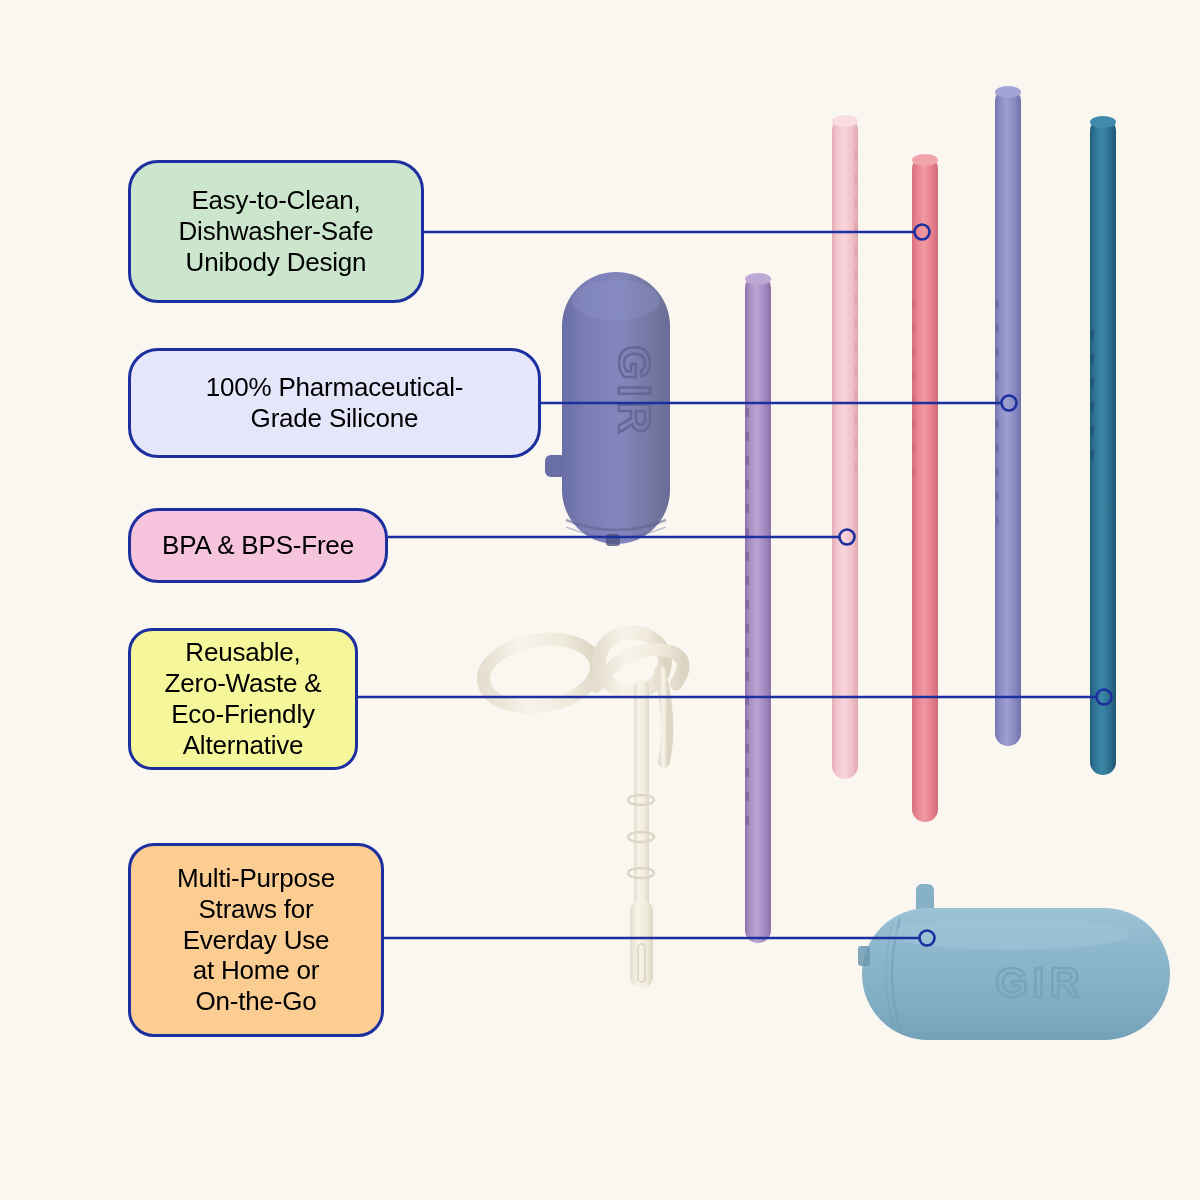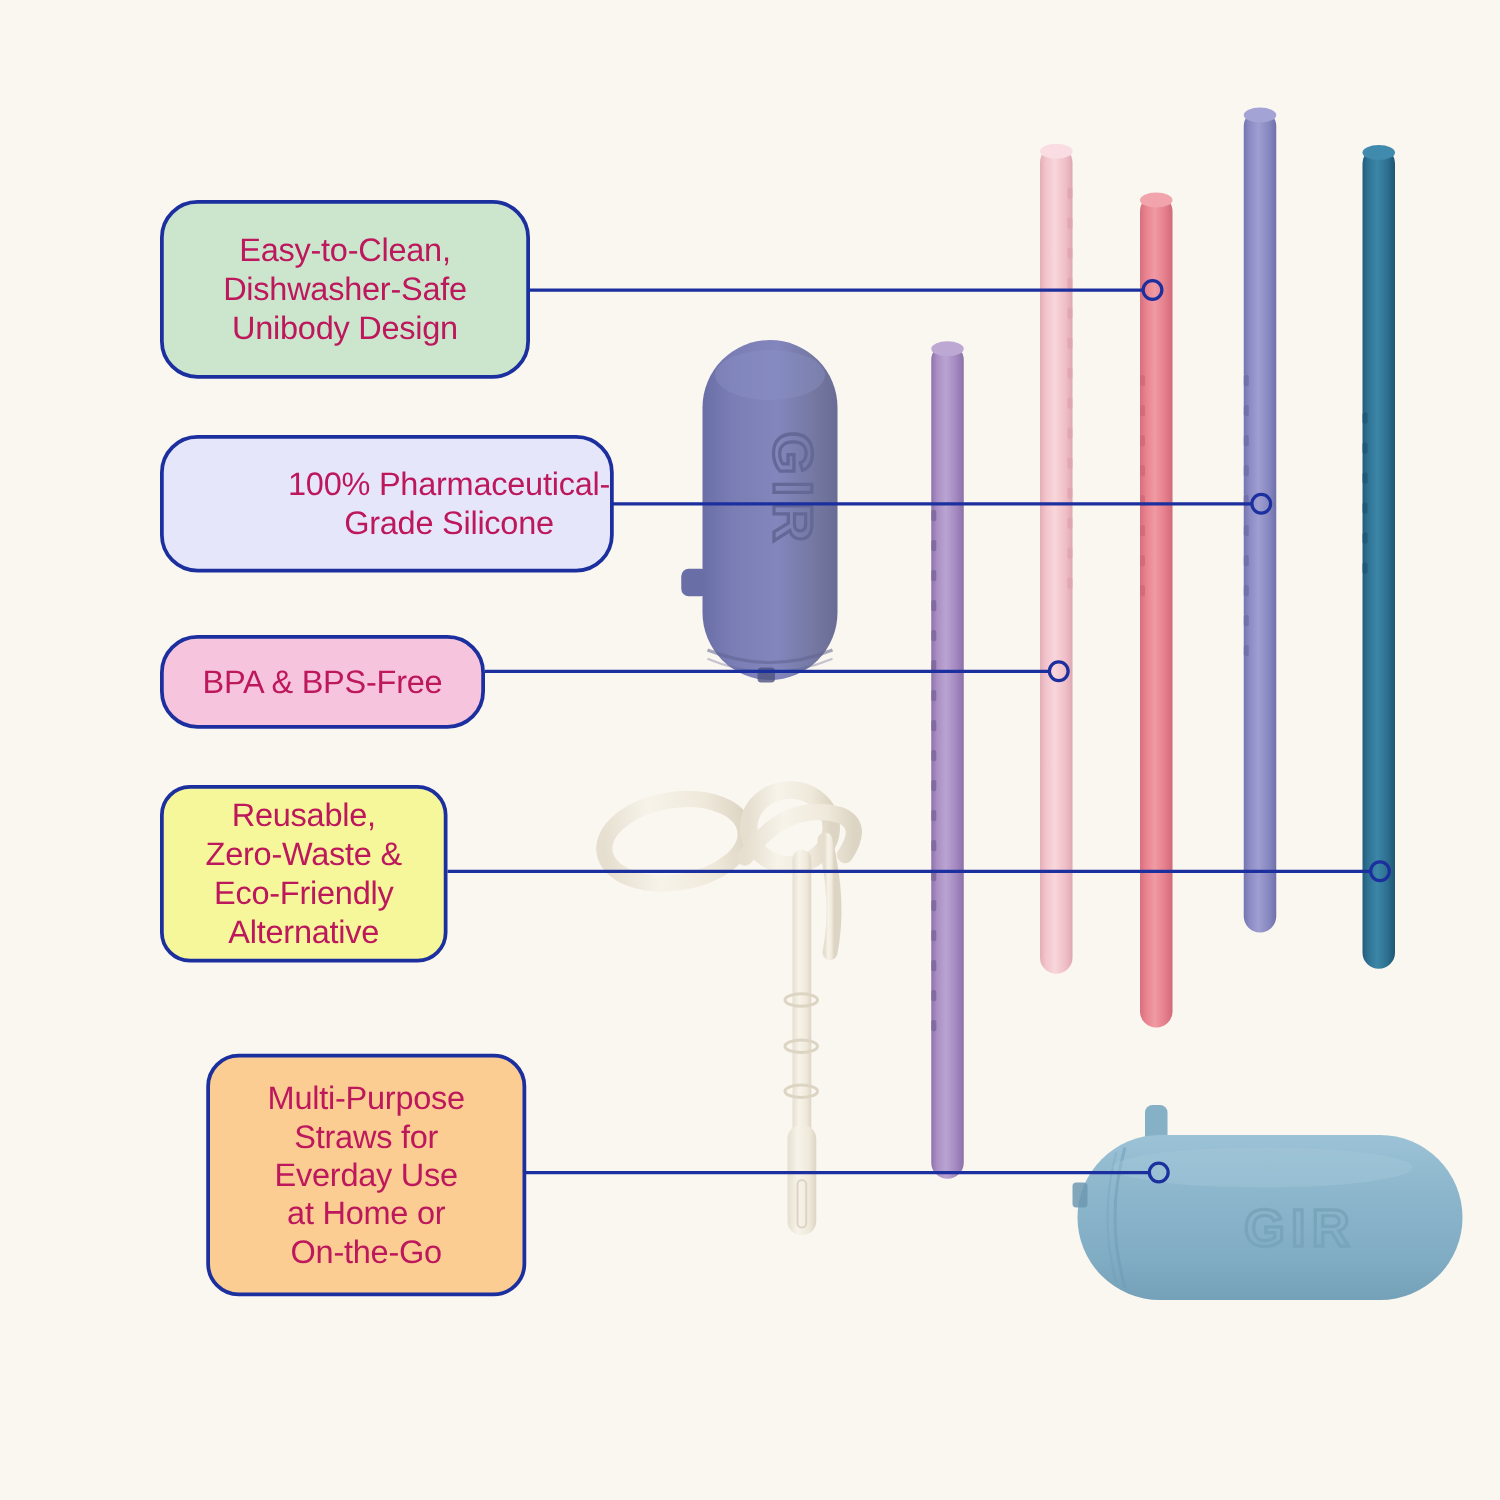--- a/index.html
+++ b/index.html
@@ -34,21 +34,21 @@
 
   
   .callout {
     position: absolute;
     box-sizing: border-box;
     border: 3px solid #1c2f9e;
     display: flex;
     align-items: center;
     justify-content: center;
     text-align: center;
-    color: #be185d;
+    color: #000000;
     font-family: "Liberation Sans", sans-serif;
     letter-spacing: -0.2px;
   }
   .callout .txt {
     display: block;
     white-space: pre-line;
     line-height: 1.19;
   }
   .c-green  { background: #cbe6cd; }
   .c-violet { background: #e6e6fb; }
@@ -287,37 +287,37 @@
   </svg>
 
   <div id="callout-layer" class="layer">
 
     <div class="callout c-green" style="left:128px; top:160px; width:296px; height:143px; border-radius:30px; font-size:26px;">
       <span class="txt">Easy-to-Clean,
 Dishwasher-Safe
 Unibody Design</span>
     </div>
 
-    <div class="callout c-violet" style="left:128px; top:348px; width:363px; height:110px; border-radius:30px; font-size:26px;justify-content:flex-end;">
+    <div class="callout c-violet" style="left:128px; top:348px; width:413px; height:110px; border-radius:30px; font-size:26px;">
       <span class="txt">100% Pharmaceutical-
 Grade Silicone</span>
     </div>
 
     <div class="callout c-pink" style="left:128px; top:508px; width:260px; height:75px; border-radius:30px; font-size:26px;">
       <span class="txt">BPA &amp; BPS-Free</span>
     </div>
 
     <div class="callout c-yellow" style="left:128px; top:628px; width:230px; height:142px; border-radius:24px; font-size:26px;">
       <span class="txt">Reusable,
 Zero-Waste &amp;
 Eco-Friendly
 Alternative</span>
     </div>
 
-    <div class="callout c-orange" style="left:128px; top:843px; width:256px; height:194px; border-radius:26px; font-size:26px;margin-left:37px;">
+    <div class="callout c-orange" style="left:128px; top:843px; width:256px; height:194px; border-radius:26px; font-size:26px;">
       <span class="txt">Multi-Purpose
 Straws for
 Everday Use
 at Home or
 On-the-Go</span>
     </div>
   </div>
 
 </div>
 

